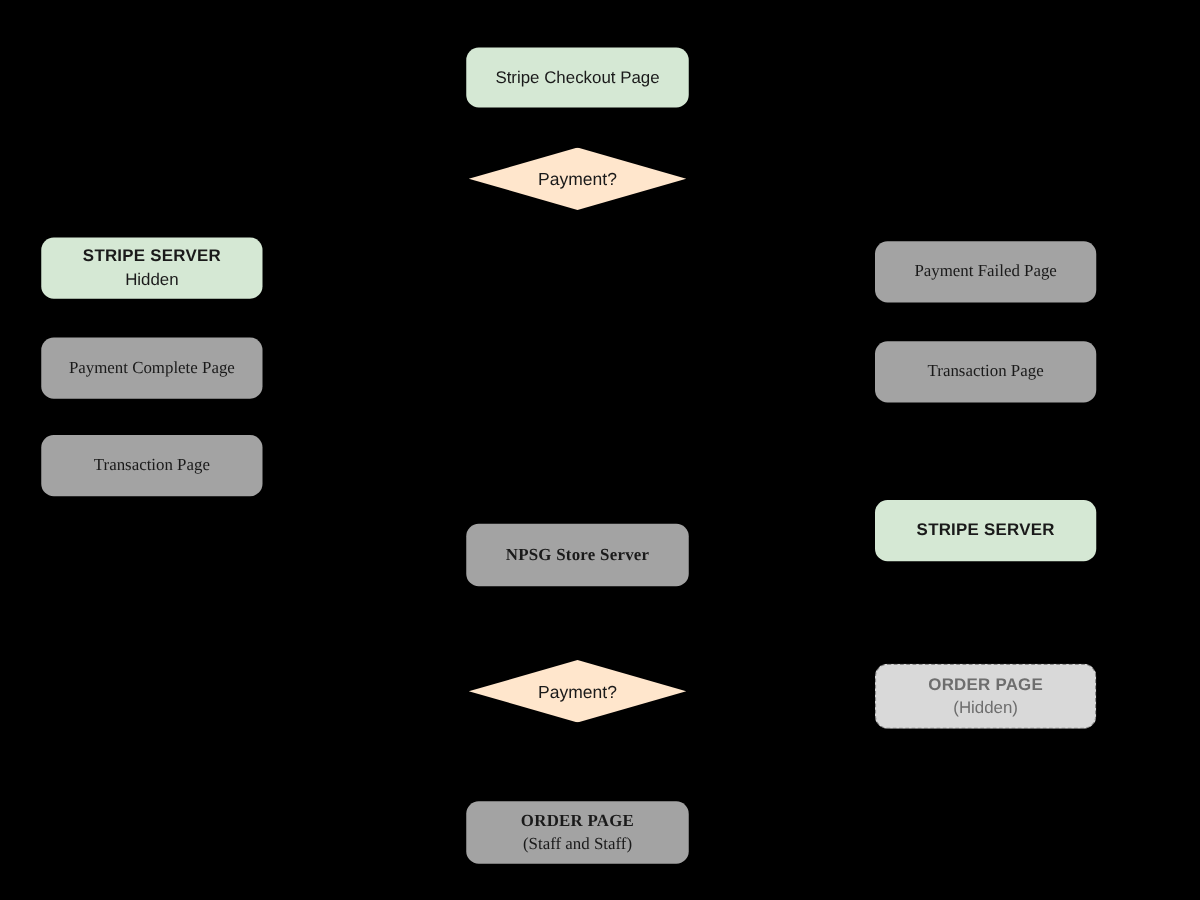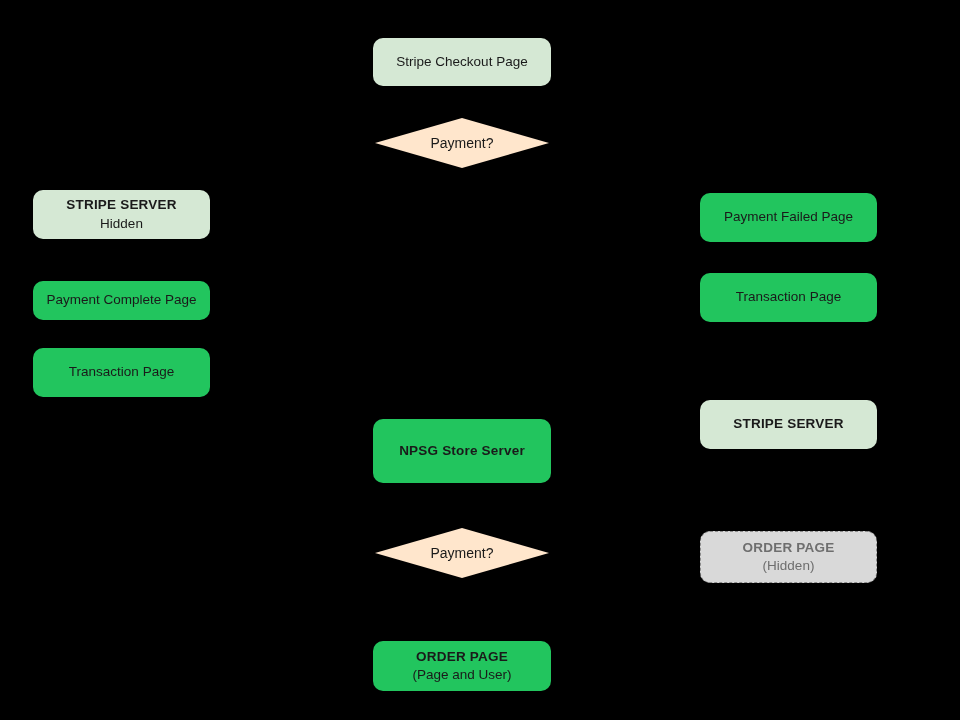--- a/index.html
+++ b/index.html
@@ -22,21 +22,21 @@
     flex-direction: column;
     align-items: center;
     justify-content: center;
     text-align: center;
     line-height: 1.35;
     font-size: 13.5px;
     color: #1a1a1a;
     border-radius: 10px;
   }
   .node.green  { background: #d5e8d4; }
-  .node.blue   { background: #22c55e; }
+  .node.blue   { background: #a3a3a3; font-family: Liberation Serif, serif; }
   .node.gray   {
     background: #d9d9d9;
     color: #6e6e6e;
     border: 1.5px dashed #8c8c8c;
   }
   .node .ttl {
     font-weight: bold;
     letter-spacing: 0.2px;
   }
   .node .sub {
@@ -72,40 +72,40 @@
 
   <div class="node green" style="left:373px; top:38px; width:178px; height:48px;">
     <span class="plain">Stripe Checkout Page</span>
   </div>
 
   <div class="diamond" style="left:375px; top:118px; width:174px; height:50px;">
     <div class="shape"></div>
     <div class="dlabel">Payment?</div>
   </div>
 
-  <div class="node blue" style="left:373px; top:419px; width:178px; height:64px;">
+  <div class="node blue" style="left:373px; top:419px; width:178px; height:50px;">
     <span class="ttl">NPSG Store Server</span>
   </div>
 
   <div class="diamond" style="left:375px; top:528px; width:174px; height:50px;">
     <div class="shape"></div>
     <div class="dlabel">Payment?</div>
   </div>
 
   <div class="node blue" style="left:373px; top:641px; width:178px; height:50px;">
     <span class="ttl">ORDER PAGE</span>
-    <span class="sub">(Page and User)</span>
+    <span class="sub">(Staff and Staff)</span>
   </div>
 
   <div class="node green" style="left:33px; top:190px; width:177px; height:49px;">
     <span class="ttl">STRIPE SERVER</span>
     <span class="sub">Hidden</span>
   </div>
 
-  <div class="node blue" style="left:33px; top:281px; width:177px; height:39px;">
+  <div class="node blue" style="left:33px; top:270px; width:177px; height:49px;">
     <span class="plain">Payment Complete Page</span>
   </div>
 
   <div class="node blue" style="left:33px; top:348px; width:177px; height:49px;">
     <span class="plain">Transaction Page</span>
   </div>
 
   <div class="node blue" style="left:700px; top:193px; width:177px; height:49px;">
     <span class="plain">Payment Failed Page</span>
   </div>

